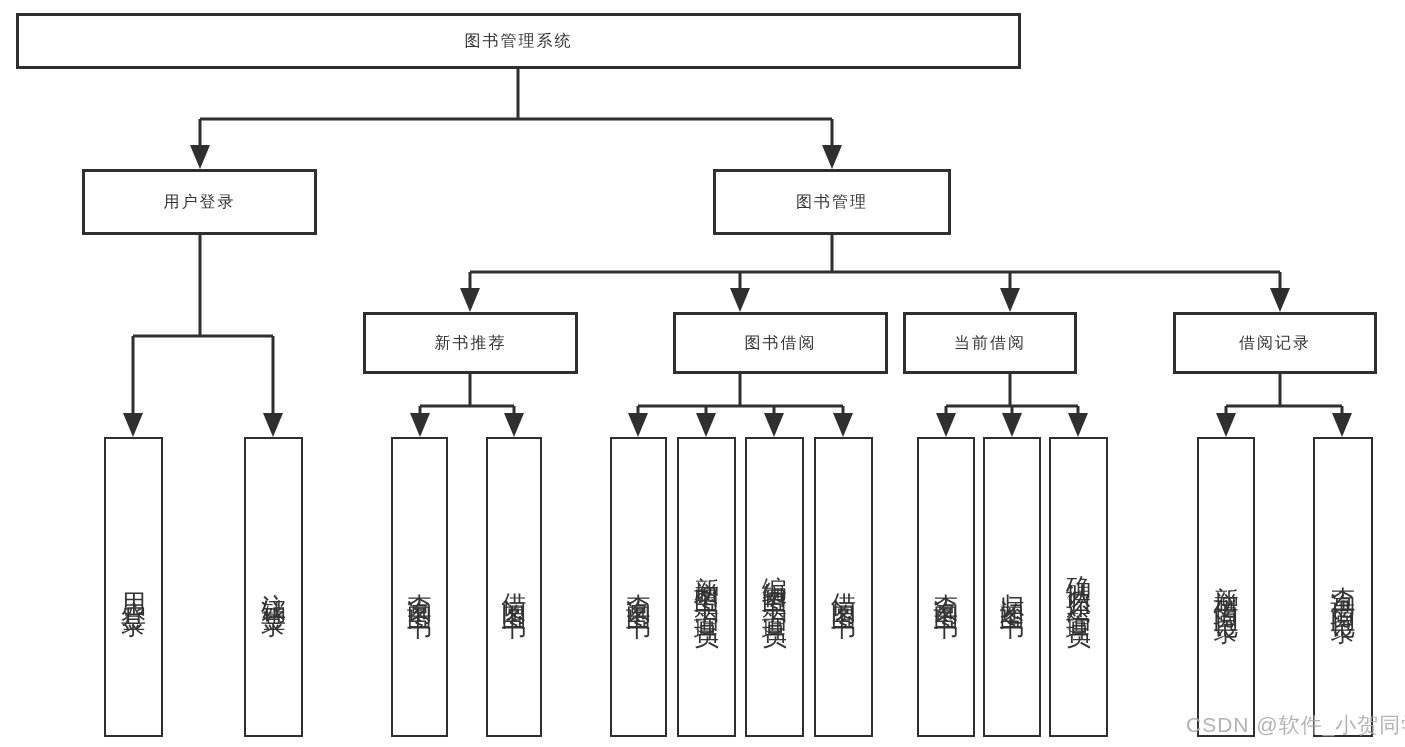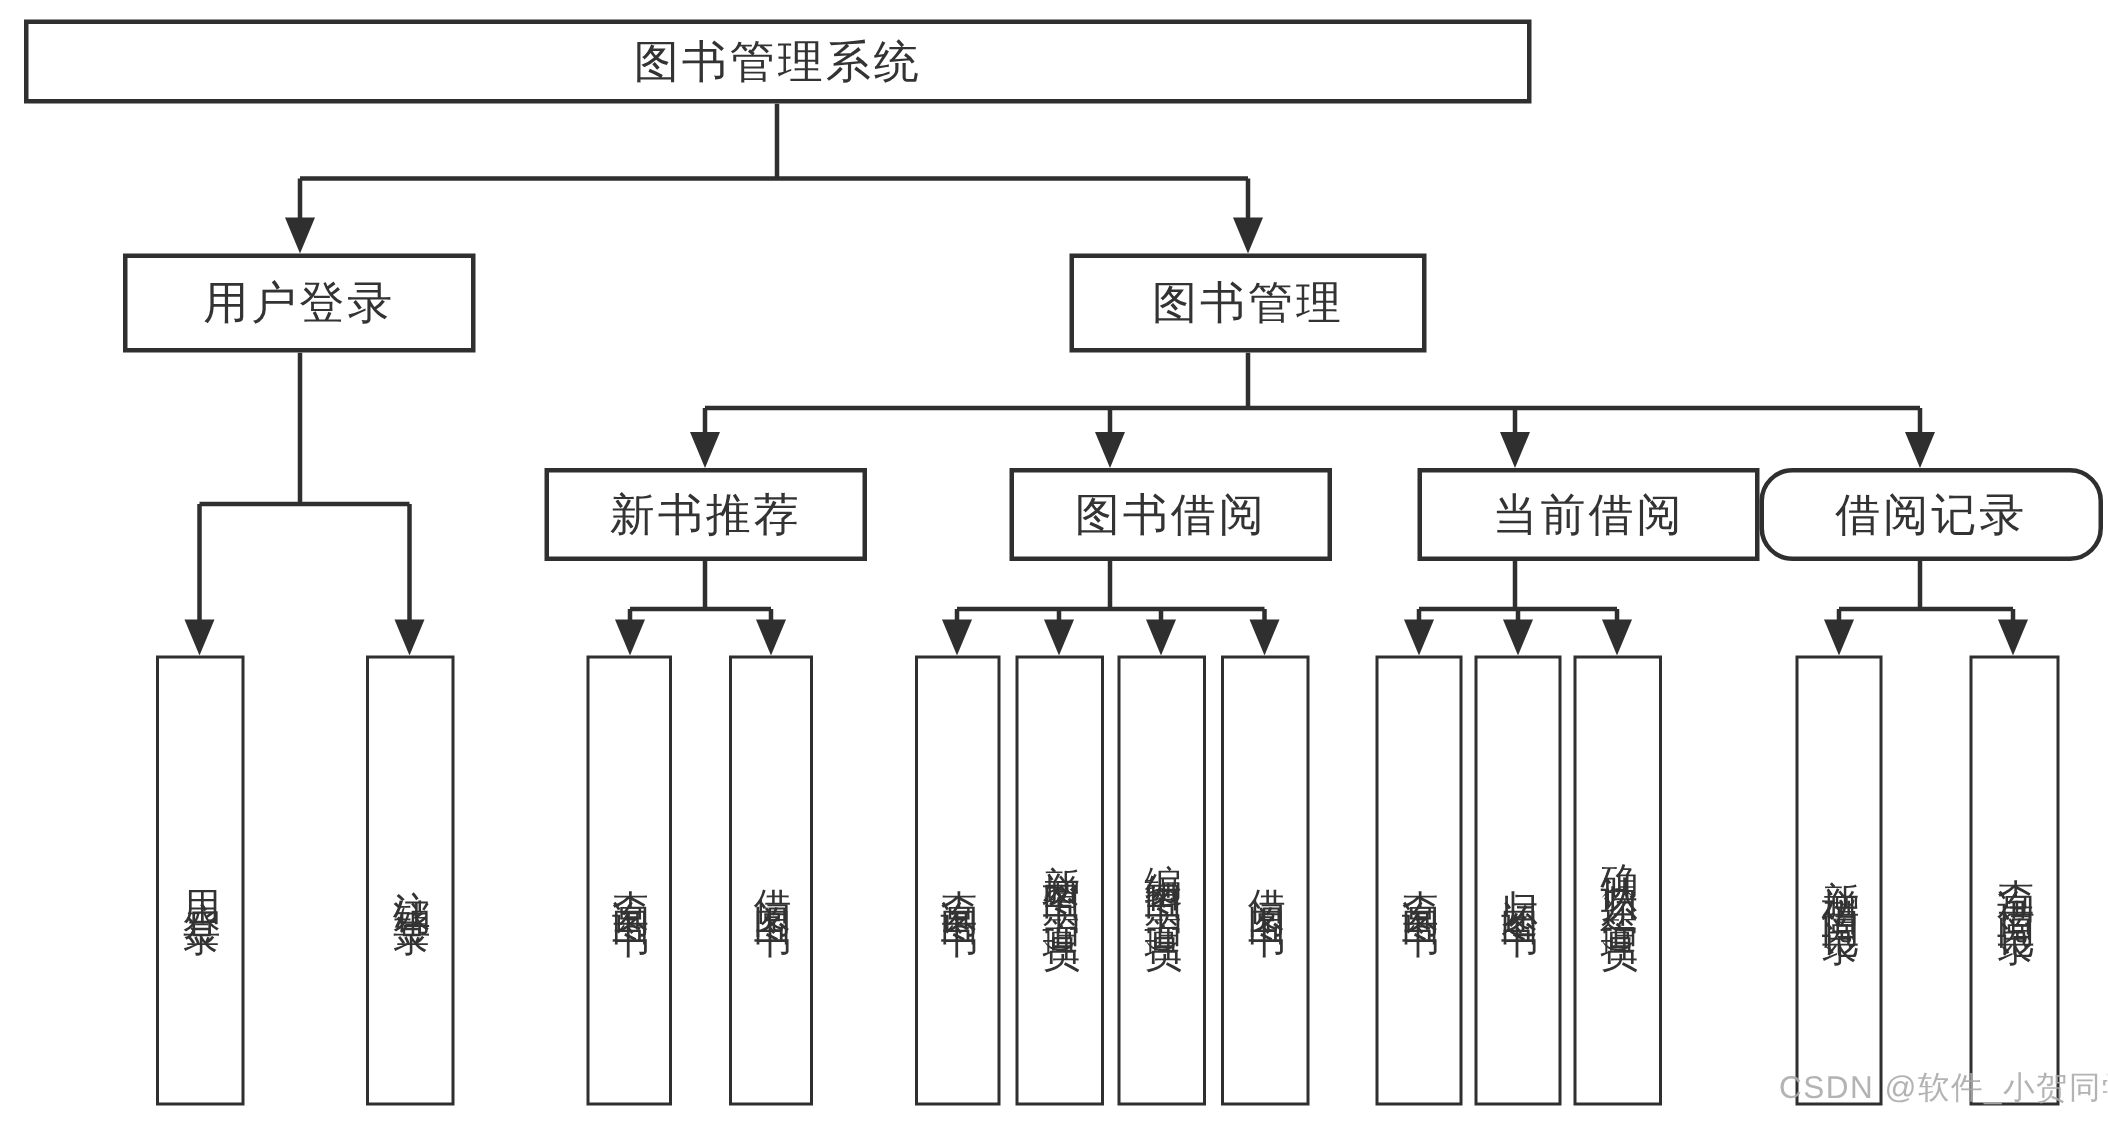--- a/index.html
+++ b/index.html
@@ -19,21 +19,21 @@
     z-index: 1;
   }
   .box {
     position: absolute;
     box-sizing: border-box;
     background: #ffffff;
     border: 3px solid #2f2f2f;
     display: flex;
     align-items: center;
     justify-content: center;
-    font-size: 30px;
+    font-size: 16px;
     letter-spacing: 2px;
     color: #333333;
     z-index: 2;
     white-space: nowrap;
   }
   .box.leaf {
     border-width: 2px;
     writing-mode: vertical-rl;
     text-orientation: mixed;
     letter-spacing: 7px;
@@ -96,22 +96,22 @@
     </g>
   </svg>
 
   <div class="box root" style="left:16px; top:13px; width:1005px; height:56px;">图书管理系统</div>
 
   <div class="box" style="left:82px; top:169px; width:235px; height:66px;">用户登录</div>
   <div class="box" style="left:363px; top:312px; width:215px; height:62px;">新书推荐</div>
 
   <div class="box" style="left:713px; top:169px; width:238px; height:66px;">图书管理</div>
   <div class="box" style="left:633px; top:312px; width:215px; height:62px;margin-left:40px;">图书借阅</div>
-  <div class="box" style="left:945px; top:312px; width:228px; height:62px;">当前借阅</div>
-  <div class="box" style="left:1173px; top:312px; width:229px; height:62px;border-radius:22px;">借阅记录</div>
+  <div class="box" style="left:903px; top:312px; width:174px; height:62px;">当前借阅</div>
+  <div class="box" style="left:1173px; top:312px; width:204px; height:62px;">借阅记录</div>
 
   <div class="box leaf" style="left:104px; top:437px; width:59px; height:300px;">用户登录</div>
   <div class="box leaf" style="left:244px; top:437px; width:59px; height:300px;">注销登录</div>
 
   <div class="box leaf" style="left:391px; top:437px; width:57px; height:300px;">查询图书</div>
   <div class="box leaf" style="left:486px; top:437px; width:56px; height:300px;">借阅图书</div>
 
   <div class="box leaf" style="left:610px; top:437px; width:57px; height:300px;">查询图书</div>
   <div class="box leaf" style="left:677px; top:437px; width:59px; height:300px;">新增图书（管理员）</div>
   <div class="box leaf" style="left:745px; top:437px; width:59px; height:300px;">编辑图书（管理员）</div>

